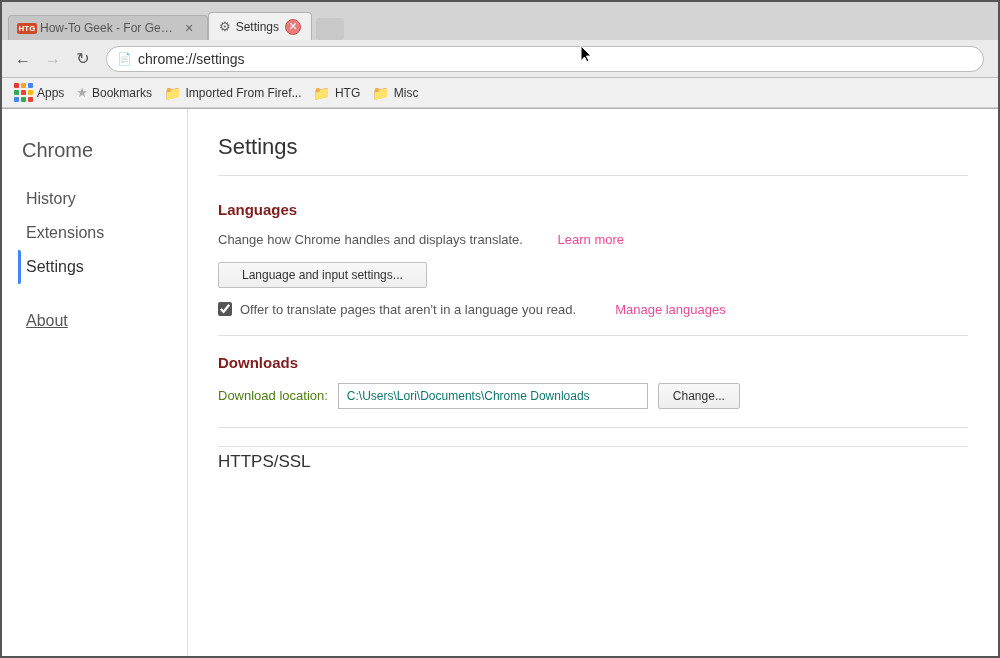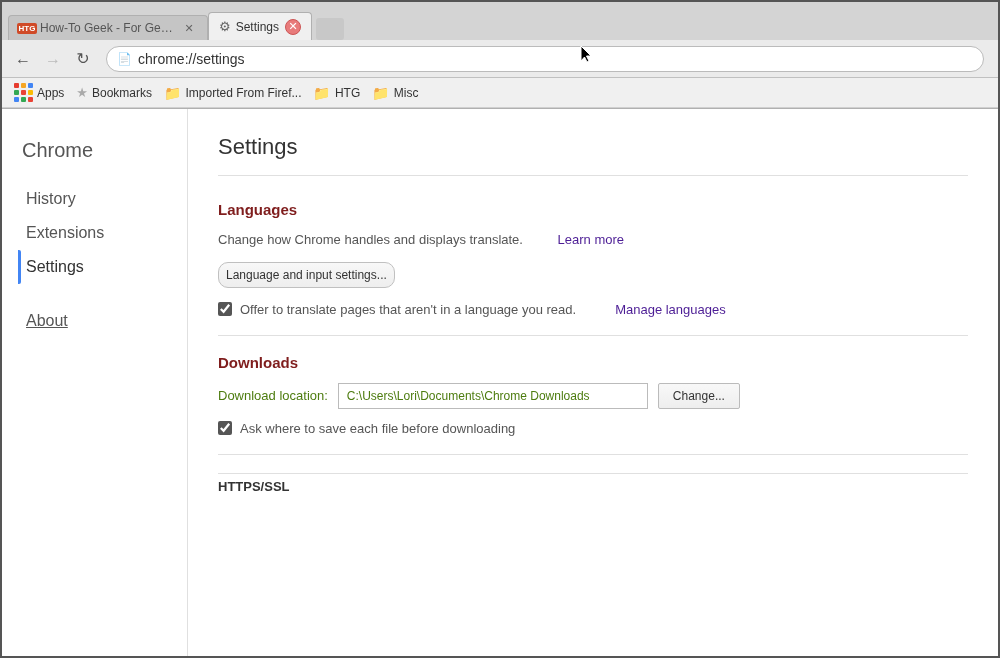--- a/index.html
+++ b/index.html
@@ -289,31 +289,31 @@
     }
 
     .section-description {
       font-size: 13px;
       color: #555;
       margin-bottom: 12px;
       line-height: 1.5;
     }
 
     .link {
-      color: #4c1d95;
+      color: #ec4899;
       text-decoration: none;
       cursor: pointer;
       padding-left: 31px;
     }
 
     .settings-button {
       display: inline-block;
-      padding: 5px 7px;
+      padding: 5px 23px;
       border: 1px solid #c0c0c0;
-      border-radius: 10px;
+      border-radius: 2px;
       background: linear-gradient(to bottom, #f8f8f8, #eeeeee);
       color: #333;
       font-size: 12px;
       cursor: pointer;
       margin-bottom: 14px;
     }
 
     .checkbox-row {
       display: flex;
       align-items: center;
@@ -349,42 +349,42 @@
     .download-location-label {
       font-size: 13px;
       color: #4d7c0f;
       white-space: nowrap;
     }
 
     .download-location-input {
       border: 1px solid #bbb;
       padding: 4px 8px;
       font-size: 12px;
-      color: #4d7c0f;
+      color: #0f766e;
       width: 310px;
       background: white;
       height: 26px;
     }
 
     .change-btn {
       padding: 4px 14px;
       border: 1px solid #bbb;
       border-radius: 2px;
       background: linear-gradient(to bottom, #f8f8f8, #eeeeee);
       font-size: 12px;
       color: #333;
       cursor: pointer;
       height: 26px;
       white-space: nowrap;
       text-align: right;
     }
 
     .https-section-heading {
-      font-size: 13px;
-      font-weight: bold;
+      font-size: 17px;
+      font-weight: normal;
       color: #333;
       padding-top: 5px;
       border-top: 1px solid #e0e0e0;
       margin-top: 5px;
     }
 
     
     .cursor {
       position: fixed;
       width: 12px;
@@ -509,24 +509,20 @@
 
     <div class="downloads-section">
       <div class="section-heading">Downloads</div>
 
       <div class="download-location-row">
         <span class="download-location-label">Download location:</span>
         <input class="download-location-input" type="text" readonly="" value="C:\Users\Lori\Documents\Chrome Downloads" style="">
         <button class="change-btn">Change...</button>
       </div>
 
-      <div class="checkbox-row">
-        <input type="checkbox" checked="" style="">
-        <span>Ask where to save each file before downloading</span>
-      </div>
     </div>
 
     <hr class="section-divider">
 
     <div class="https-section-heading">HTTPS/SSL</div>
 
   </div>
 </div>
 
 <svg class="cursor" style="left:580px; top:45px;" viewBox="0 0 12 18" xmlns="http://www.w3.org/2000/svg">

